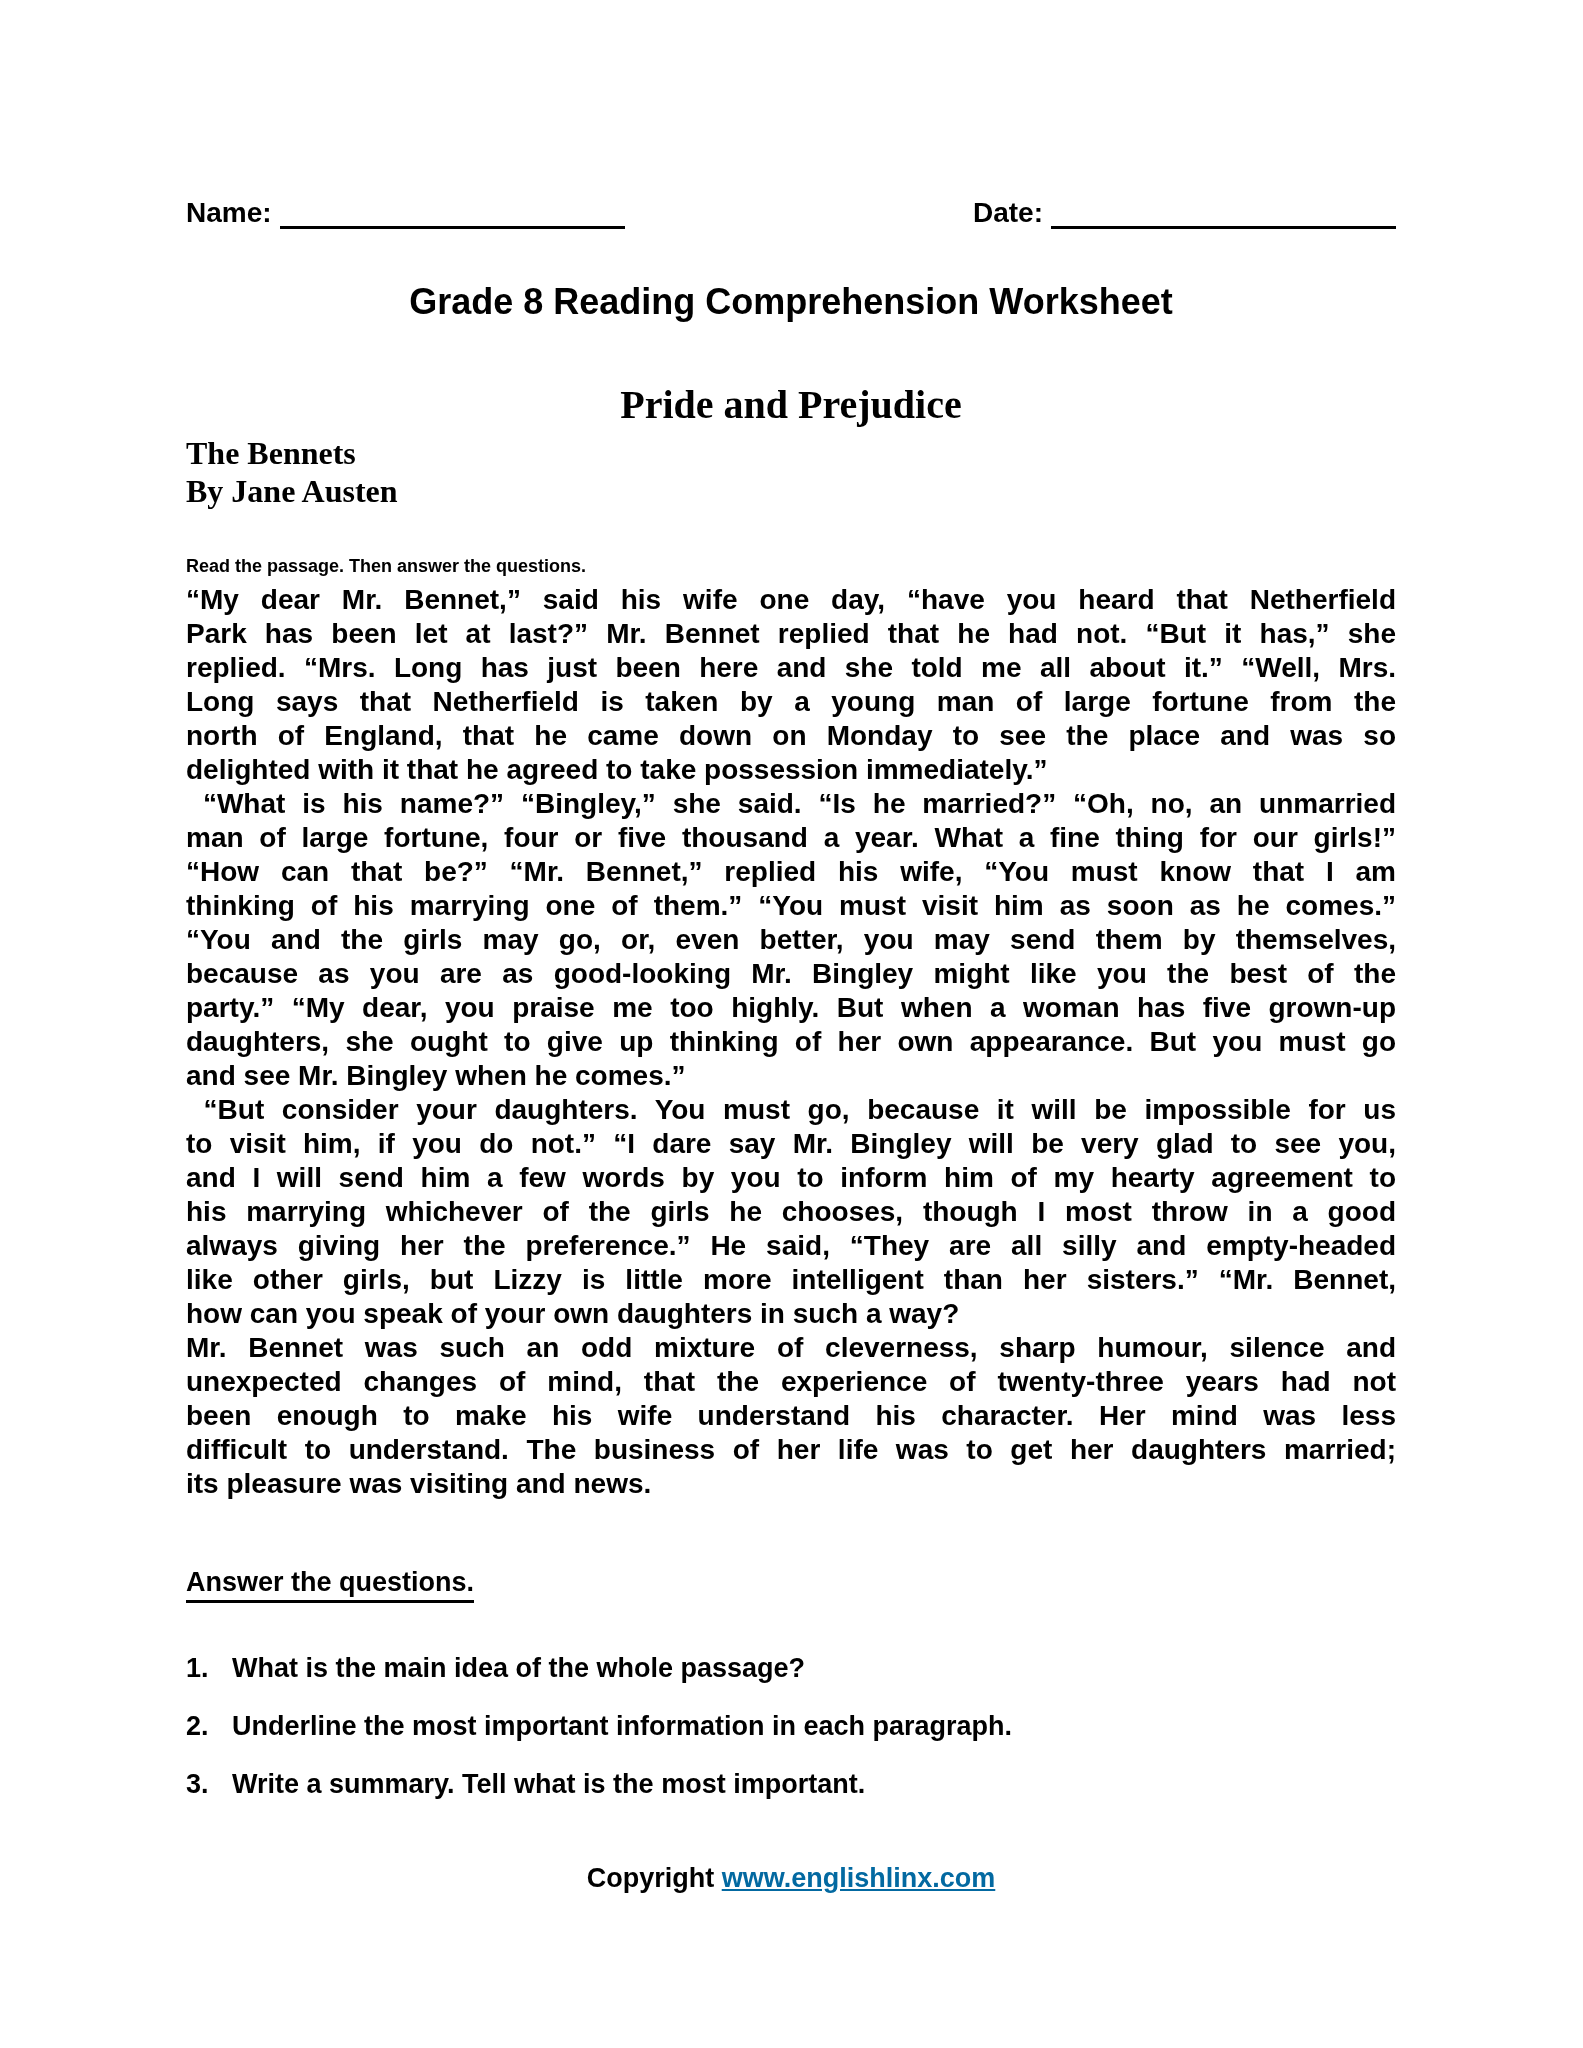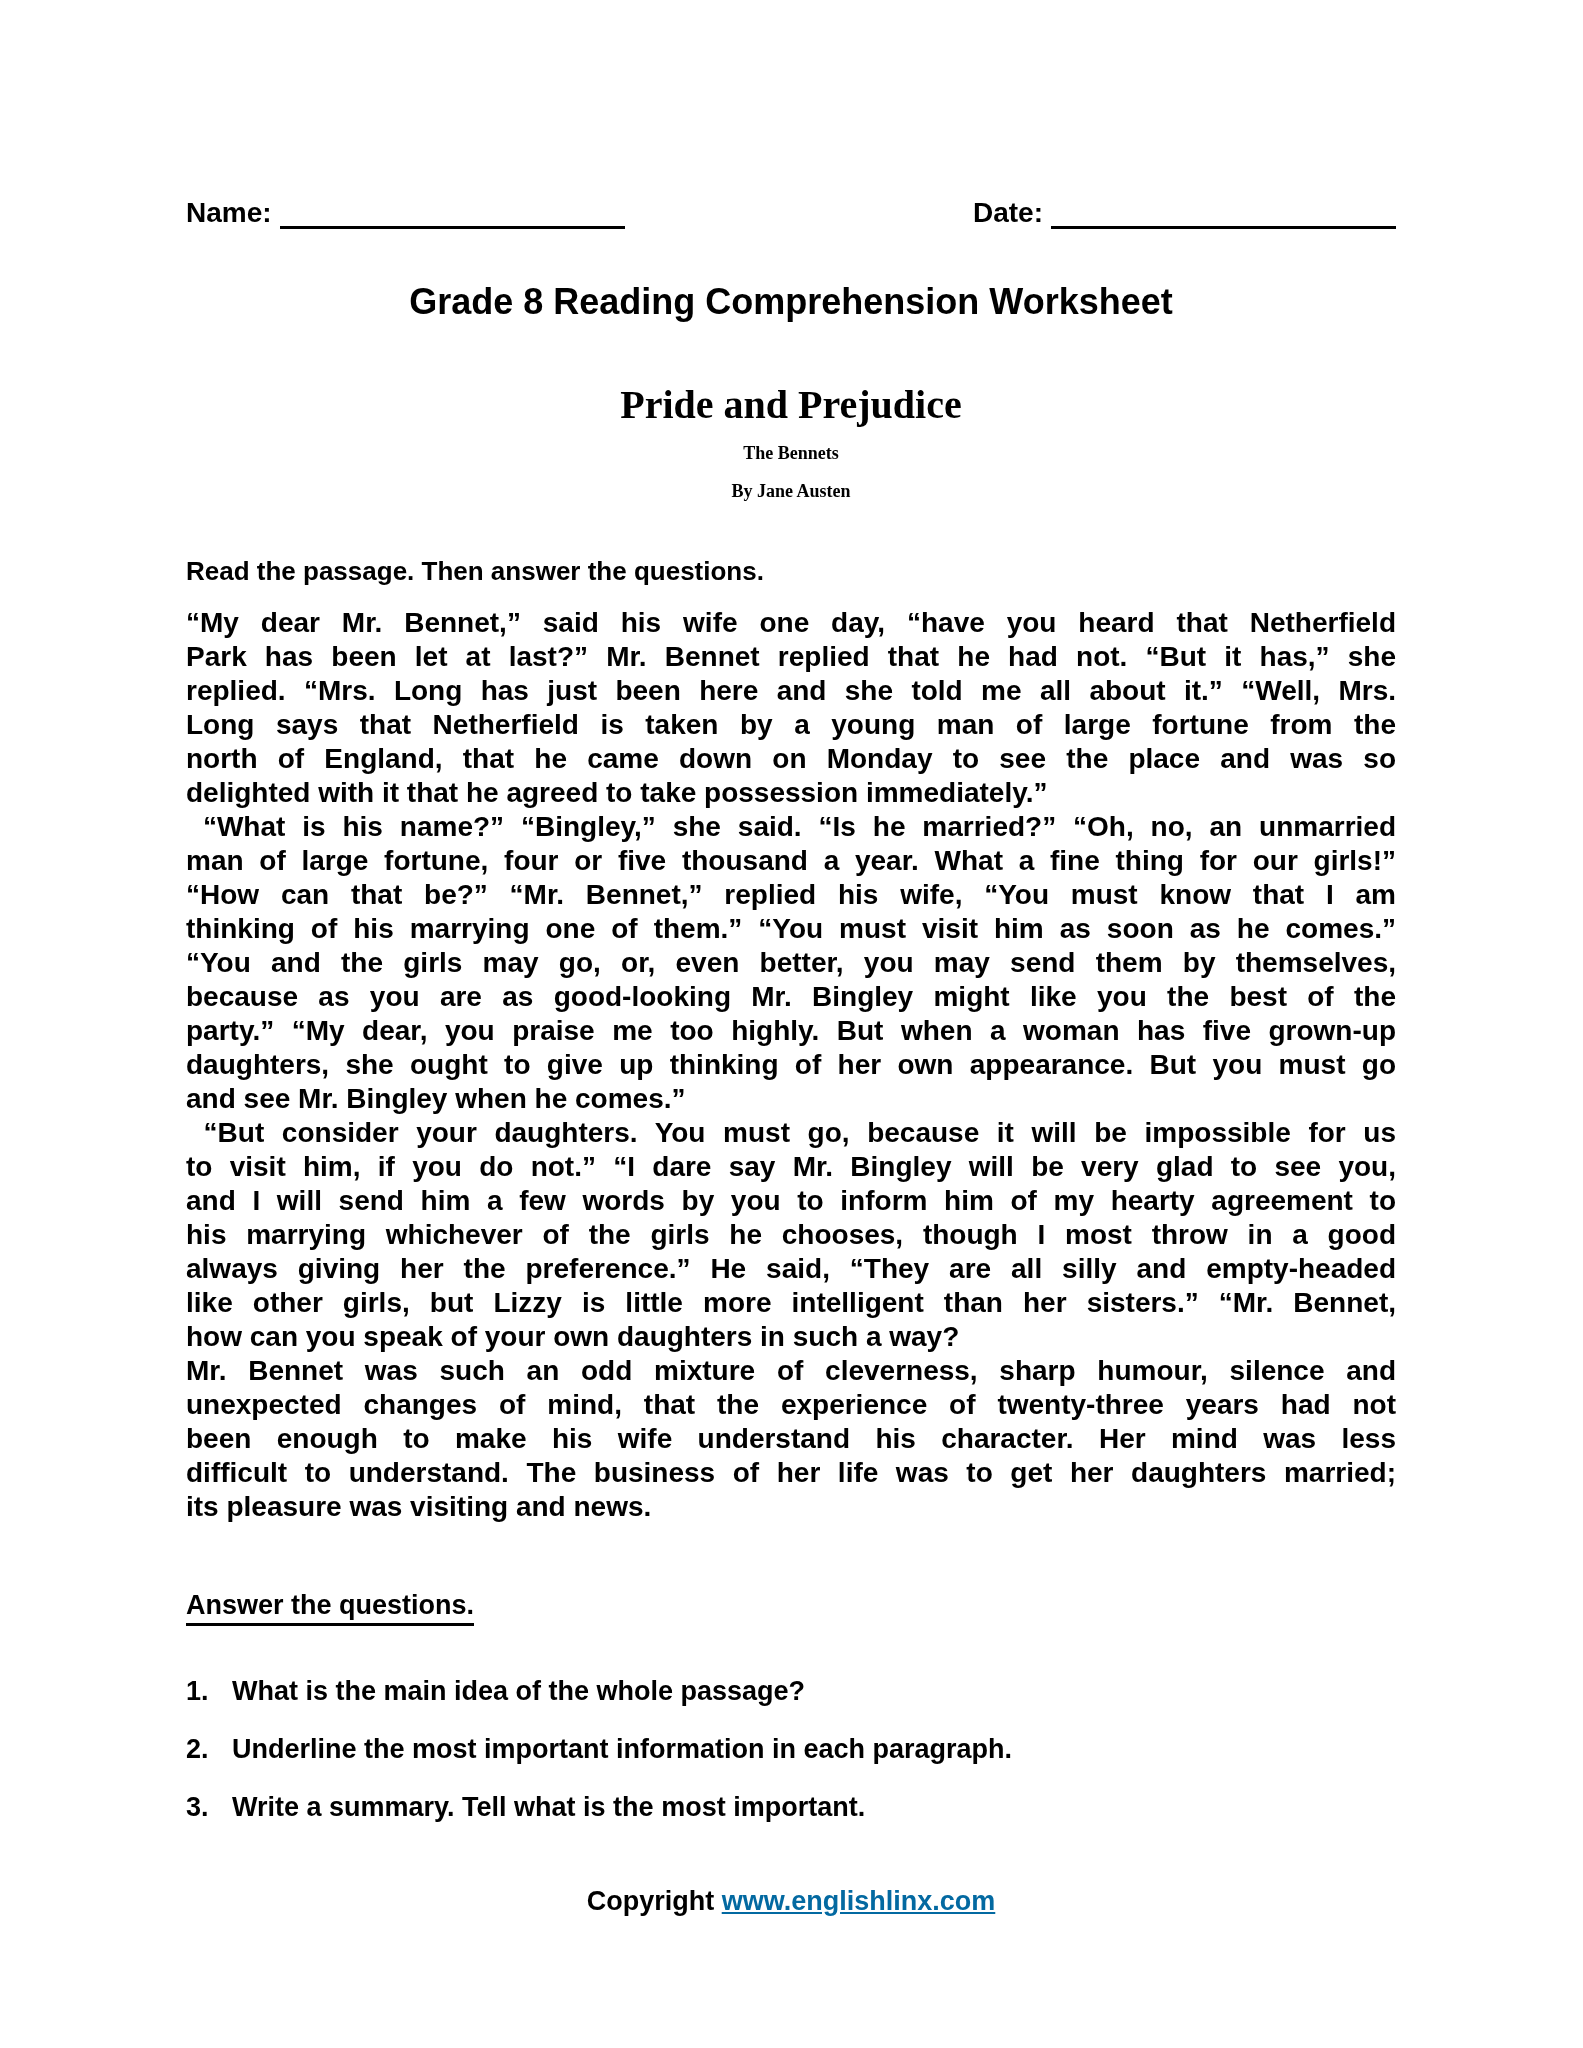--- a/index.html
+++ b/index.html
@@ -39,31 +39,31 @@
     font-family: "Liberation Sans", sans-serif;
   }
   .passage-title {
     margin: 58px 0 0 0;
     text-align: center;
     font-size: 40px;
     font-weight: bold;
     font-family: "Liberation Serif", serif;
   }
   .passage-subtitle, .passage-author {
-    text-align: center;
-    font-size: 18px;
+    text-align: left;
+    font-size: 32px;
     font-weight: bold;
     font-family: "Liberation Serif", serif;
     line-height: 38px;
   }
   .passage-subtitle { margin-top: 6px; }
   
   .instructions {
-    margin: 46px 0 19px 0;
-    font-size: 26px;
+    margin: 46px 0 6px 0;
+    font-size: 18px;
   }
   .passage { font-size: 28px; line-height: 34px; }
   .para { margin: 0; }
   .line { text-align: justify; text-align-last: justify; }
   .line.last { text-align: justify; text-align-last: left; }
   
   .answer-heading {
     margin-top: 66px;
     font-size: 27px;
     text-decoration: underline;

